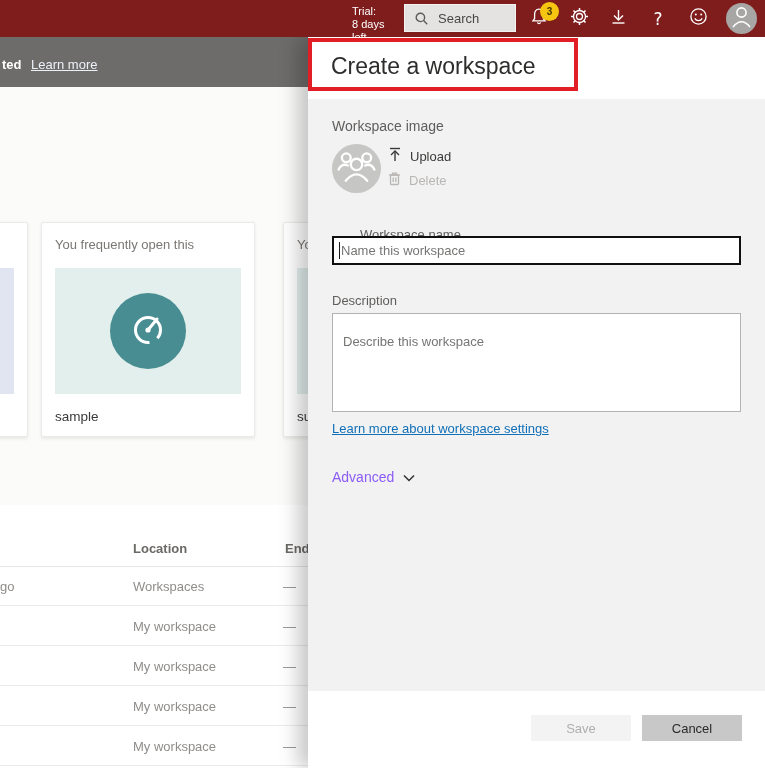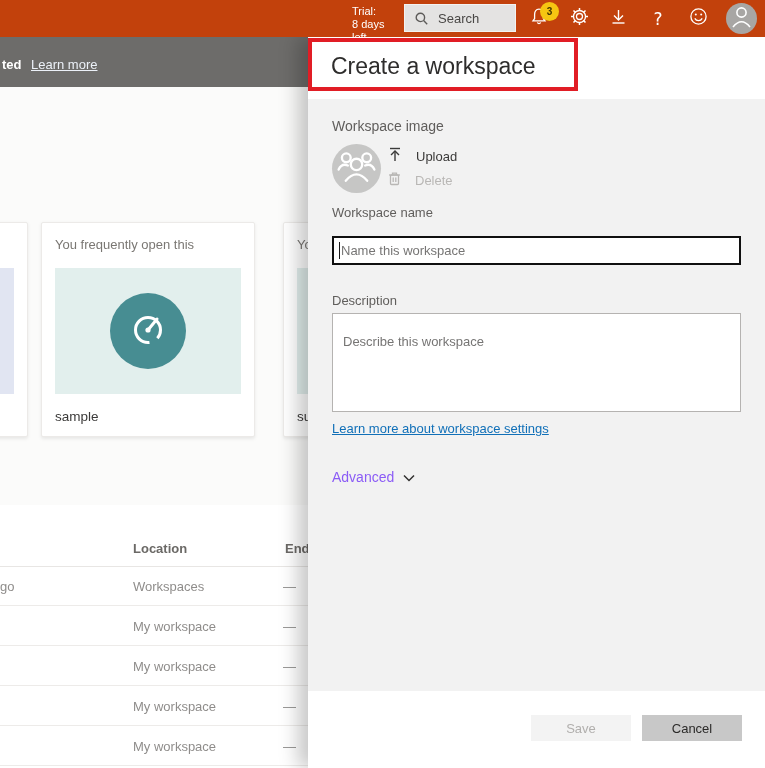--- a/index.html
+++ b/index.html
@@ -1,20 +1,20 @@
 <!DOCTYPE html>
 <html><head>
 <meta charset="utf-8">
 <style>
   * { margin:0; padding:0; box-sizing:border-box; }
   html,body { width:765px; height:768px; overflow:hidden; background:#fbfbfa;
               font-family:"Liberation Sans", sans-serif; }
 
   
-  .topbar { position:absolute; left:0; top:0; width:765px; height:37px; background:#c2410c; z-index:40; }
+  .topbar { position:absolute; left:0; top:0; width:765px; height:37px; background:#7f1d1d; z-index:40; }
   .trial { position:absolute; left:352px; top:5px; width:50px; color:#ffffff; font-size:11px; line-height:13px; }
   .searchbox { position:absolute; left:404px; top:4px; width:112px; height:28px; background:#e4e3e2;
                border:1px solid #f3f2f1; display:flex; align-items:center; }
   .searchbox .mag { margin-left:9px; display:flex; }
   .searchbox .ph { margin-left:9px; font-size:13px; color:#494745; }
   .tb-ico { position:absolute; top:0; height:37px; width:30px; display:flex; align-items:center; justify-content:center; color:#fff; }
   .badge { position:absolute; left:540px; top:2px; width:19px; height:19px; border-radius:50%; background:#f6c512;
            color:#423500; font-size:10px; font-weight:bold; display:flex; align-items:center; justify-content:center; z-index:2; }
   .qmark { font-size:17px; color:#fff; font-family:"DejaVu Sans", sans-serif; }
   .tb-avatar { position:absolute; left:726px; top:3px; width:31px; height:31px; border-radius:50%;
@@ -44,21 +44,21 @@
 
   
   .panel { position:absolute; left:308px; top:37px; width:457px; height:731px; background:#fff;
            box-shadow:-10px 0 18px rgba(0,0,0,.22); z-index:10; }
   .panel-title { position:absolute; left:23px; top:16px; font-size:23px; color:#2e2d2c; }
   .panel-body { position:absolute; left:0; top:62px; width:457px; height:592px; background:#f2f2f2; }
   .lbl { position:absolute; left:24px; font-size:13px; color:#605e5c; }
   .lbl14 { font-size:14px; }
   .ws-avatar { position:absolute; left:24px; top:45px; width:49px; height:49px; border-radius:50%;
                background:#c6c6c5; display:flex; align-items:center; justify-content:center; }
-  .imgbtn { position:absolute; left:80px; height:18px; display:flex; align-items:center; gap:14px;
+  .imgbtn { position:absolute; left:80px; height:18px; display:flex; align-items:center; gap:8px;
             font-size:13px; cursor:pointer; }
   .imgbtn.up { top:48px; color:#3b3a39; }
   .imgbtn.del { top:72px; color:#b9b7b5; cursor:default; }
   .name-input { position:absolute; left:24px; top:137px; width:409px; height:29px; background:#fff;
                 border:2px solid #101010; font-size:13px; color:#2b2a29; padding:8px 7px;
                 font-family:"Liberation Sans", sans-serif; }
   .name-input::placeholder { color:#767574; }
   .caret { position:absolute; left:31px; top:143px; width:1px; height:17px; background:#1a1a1a; }
   .desc-area { position:absolute; left:24px; top:214px; width:409px; height:99px; background:#fff;
                border:1px solid #b5b3b1; font-size:13px; color:#2b2a29; padding:20px 10px; resize:none;
@@ -258,21 +258,21 @@
               <line x1="1" y1="4" x2="12" y2="4"></line>
               <path d="M4.5 4 V2.2 H8.5 V4"></path>
               <line x1="5.2" y1="6.5" x2="5.2" y2="11"></line>
               <line x1="7.8" y1="6.5" x2="7.8" y2="11"></line>
             </g>
           </svg>
       </span>
       <span>Delete</span>
     </div>
 
-    <div class="lbl" style="top:106px;">Workspace name</div>
+    <div class="lbl" style="top:128px;margin-left:28px;">Workspace name</div>
     <input class="name-input" type="text" placeholder="Name this workspace" style="">
     <div class="caret"></div>
 
     <div class="lbl" style="top:194px;">Description</div>
     <textarea class="desc-area" placeholder="Describe this workspace" style=""></textarea>
 
     <a class="ws-link">Learn more about workspace settings</a>
 
     <div class="advanced">
       <span>Advanced</span>

